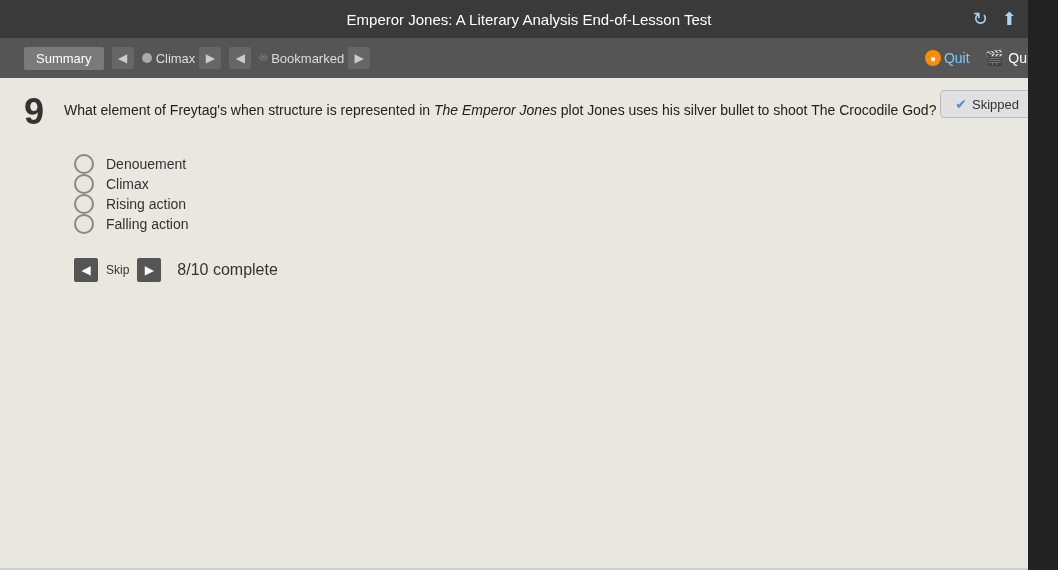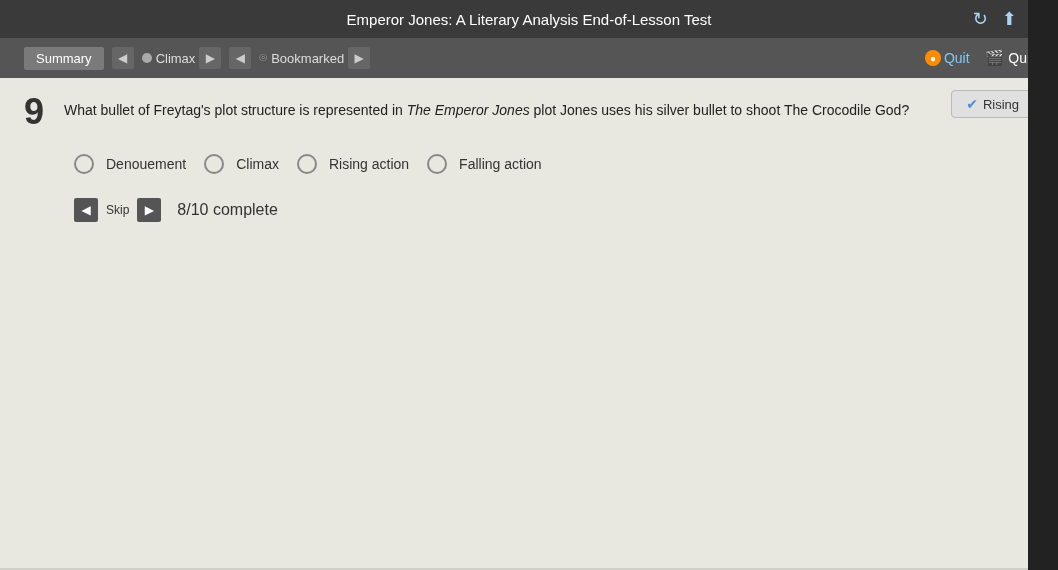--- a/index.html
+++ b/index.html
@@ -186,22 +186,21 @@
     .question-text em {
       font-style: italic;
       margin-top: 16px;
     }
 
     
     .options-list {
       list-style: none;
       padding-left: 50px;
       display: flex;
-      flex-direction: row;
-      gap: 18px;
+      flex-direction: column;
     }
     .option-item {
       display: flex;
       align-items: center;
       gap: 12px;
       cursor: pointer;
     }
     .option-radio {
       width: 20px;
       height: 20px;
@@ -293,27 +292,27 @@
       <span class="quit-icon">🎬</span>
       <span>Quit</span>
     </a>
   </div>
 </div>
 
 <div class="main-content">
 
   <button class="submit-btn">
     <span class="submit-check">✔</span>
-    <span>Rising</span>
+    <span>Skipped</span>
   </button>
 
   <div class="question-row">
     <div class="question-number">9</div>
     <div class="question-text">
-      <span>What bullet of Freytag's plot structure is represented in </span><em>The Emperor Jones</em><span> plot Jones uses his silver bullet to shoot The Crocodile God?</span>
+      <span>What element of Freytag's when structure is represented in </span><em>The Emperor Jones</em><span> plot Jones uses his silver bullet to shoot The Crocodile God?</span>
     </div>
   </div>
 
   <ul class="options-list">
     <li class="option-item">
       <div class="option-radio"></div>
       <span class="option-label">Denouement</span>
     </li>
     <li class="option-item">
       <div class="option-radio"></div>

